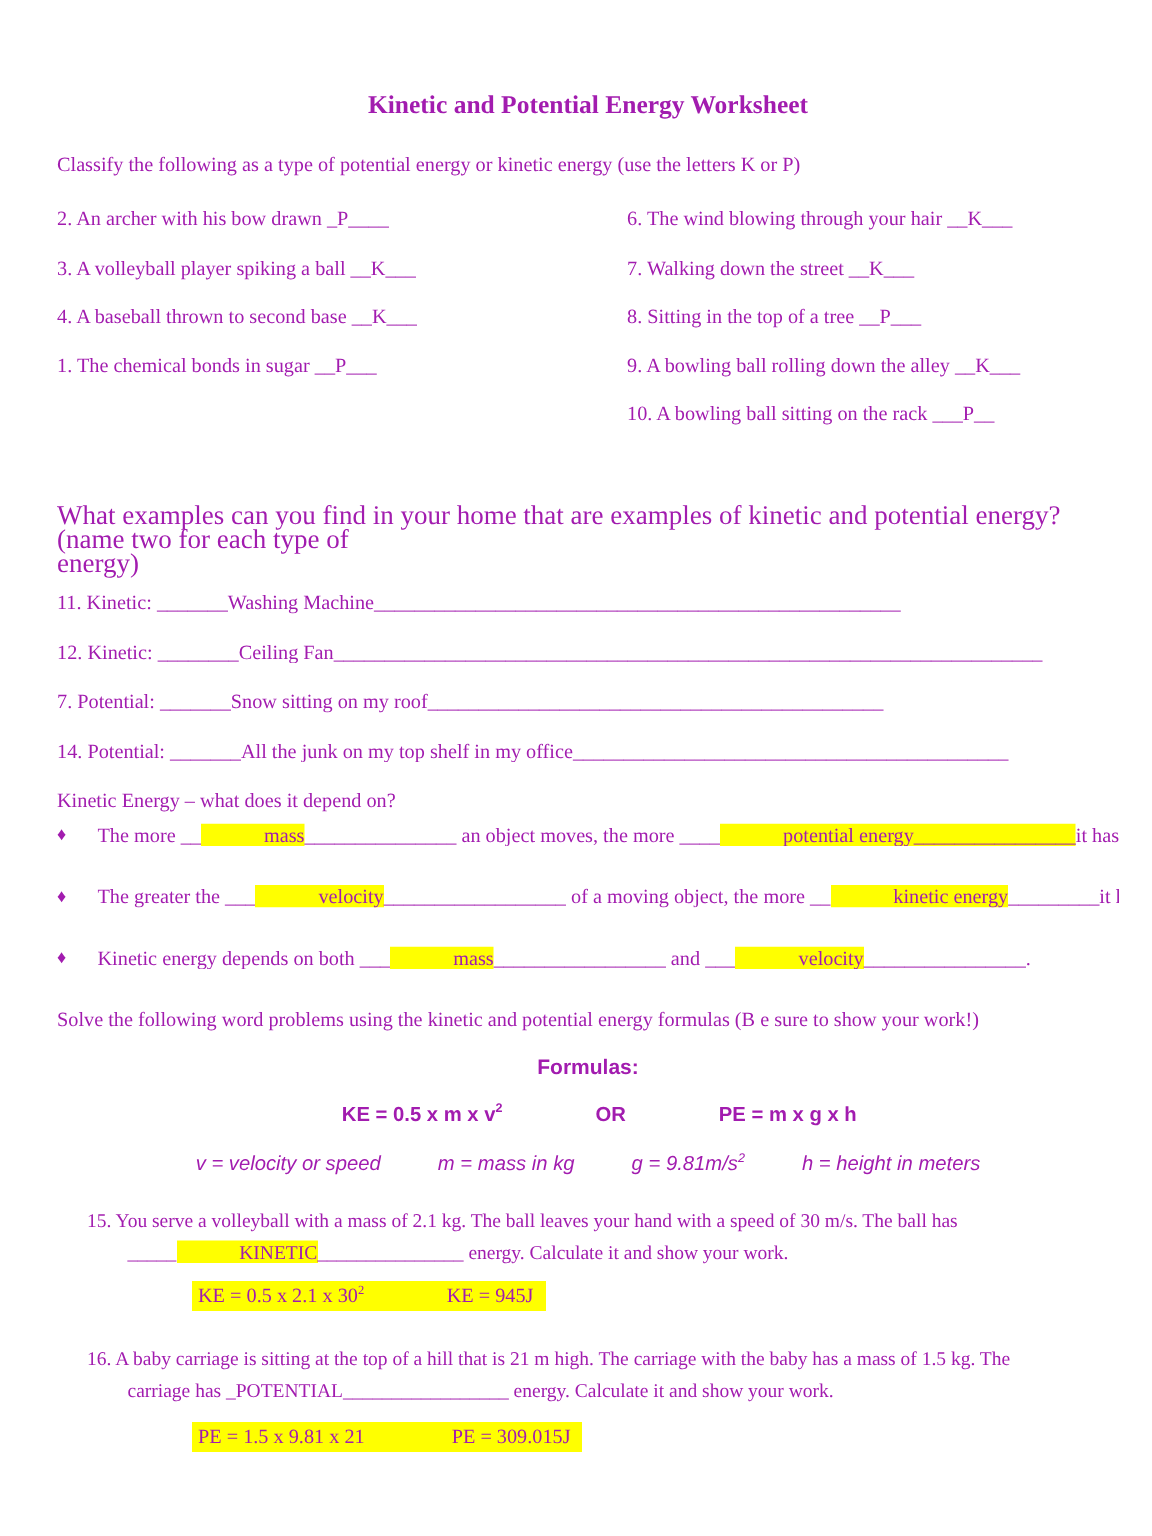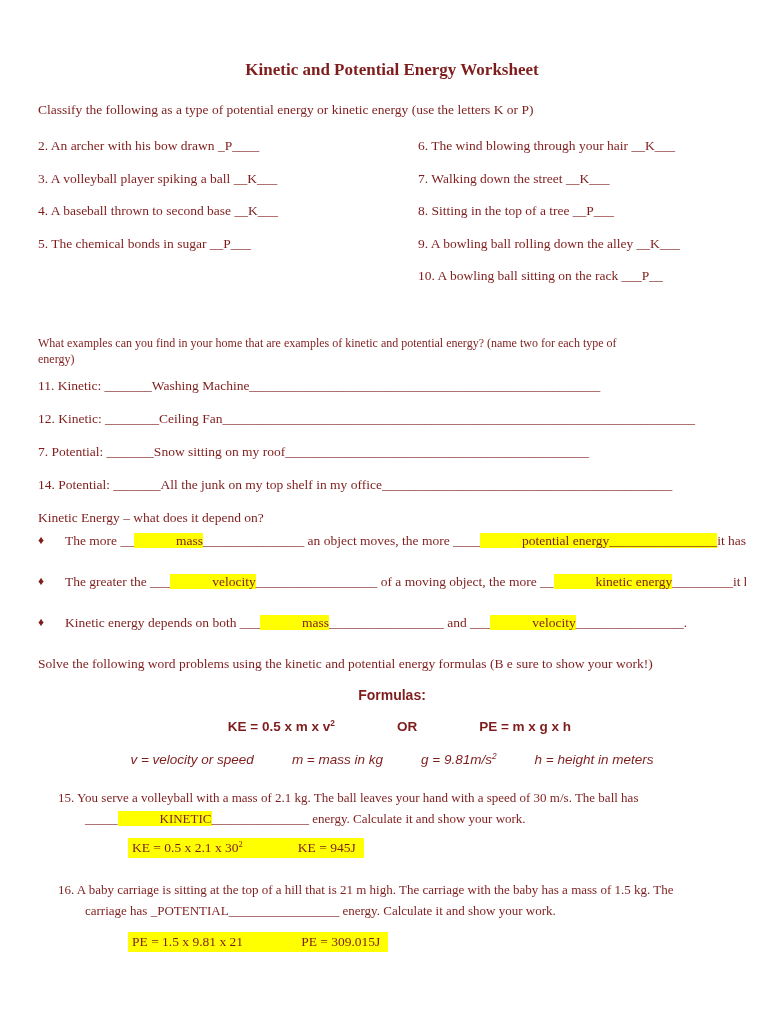--- a/index.html
+++ b/index.html
@@ -1,21 +1,21 @@
 <!DOCTYPE html>
 <html><head>
 <meta charset="utf-8">
 <style>
   * { margin:0; padding:0; box-sizing:border-box; }
   html,body { background:#ffffff; }
   .page {
     position:relative;
     width:768px; height:1024px;
     background:#ffffff;
-    color:#7f1d1d;
+    color:#a21caf;
     font-family:"Liberation Serif", serif;
     overflow:hidden;
   }
   .content { padding:60px 22px 0 38px; }
 
   .title {
     text-align:center;
     font-weight:bold;
     font-size:17px;
     line-height:20px;
@@ -34,21 +34,21 @@
   }
   .classify-col { display:flex; flex-direction:column; }
   .classify-item {
     font-size:13.5px;
     line-height:15px;
     margin-bottom:17.5px;
     white-space:nowrap;
   }
   .prompt {
     margin-top:34px;
-    font-size:12px;
+    font-size:18px;
     line-height:16px;
   }
   .home-items { margin-top:11px; }
   .home-item {
     font-size:13.5px;
     line-height:15px;
     margin-bottom:18px;
     white-space:nowrap;
     overflow:hidden;
   }
@@ -130,21 +130,21 @@
 
     <div class="title">Kinetic and Potential Energy Worksheet</div>
 
     <div class="intro">Classify the following as a type of potential energy or kinetic energy (use the letters K or P)</div>
 
     <div class="classify">
       <div class="classify-col">
         <div class="classify-item">2. An archer with his bow drawn _P____</div>
         <div class="classify-item">3. A volleyball player spiking a ball __K___</div>
         <div class="classify-item">4. A baseball thrown to second base __K___</div>
-        <div class="classify-item">5. The chemical bonds in sugar __P___</div>
+        <div class="classify-item">1. The chemical bonds in sugar __P___</div>
       </div>
       <div class="classify-col">
         <div class="classify-item">6. The wind blowing through your hair __K___</div>
         <div class="classify-item">7. Walking down the street __K___</div>
         <div class="classify-item">8. Sitting in the top of a tree __P___</div>
         <div class="classify-item">9. A bowling ball rolling down the alley __K___</div>
         <div class="classify-item">10. A bowling ball sitting on the rack ___P__</div>
       </div>
     </div>
 

